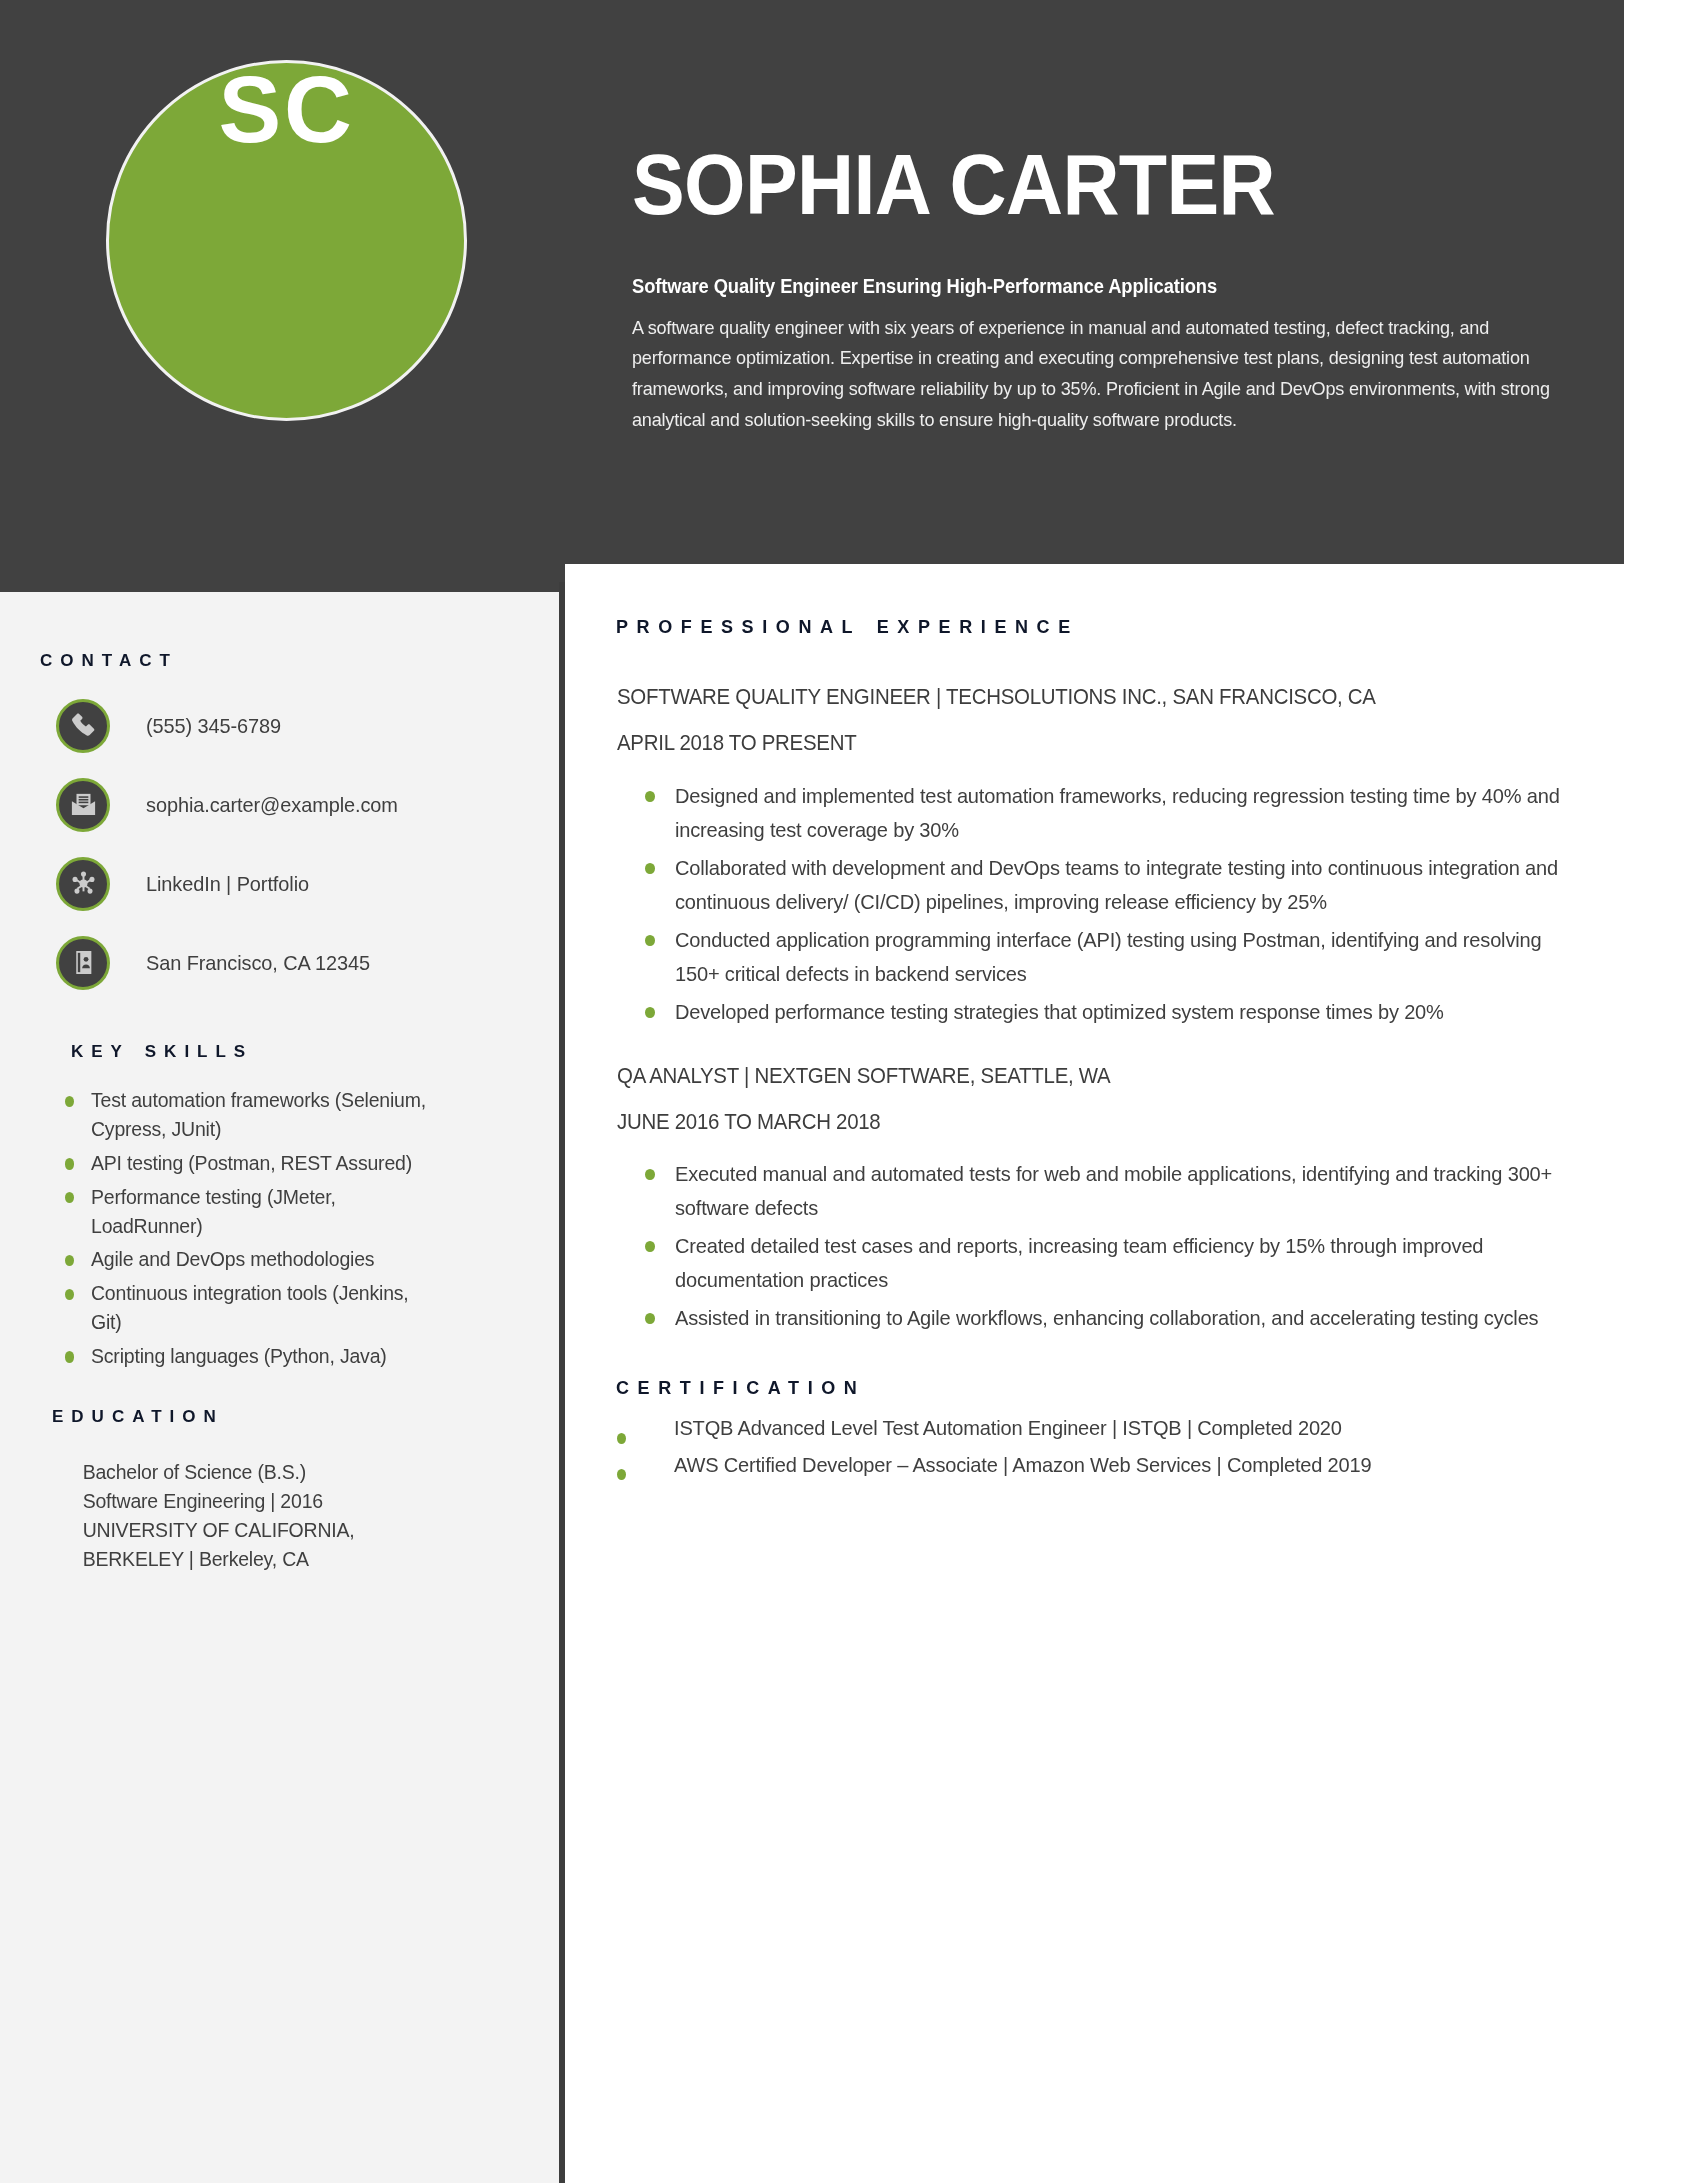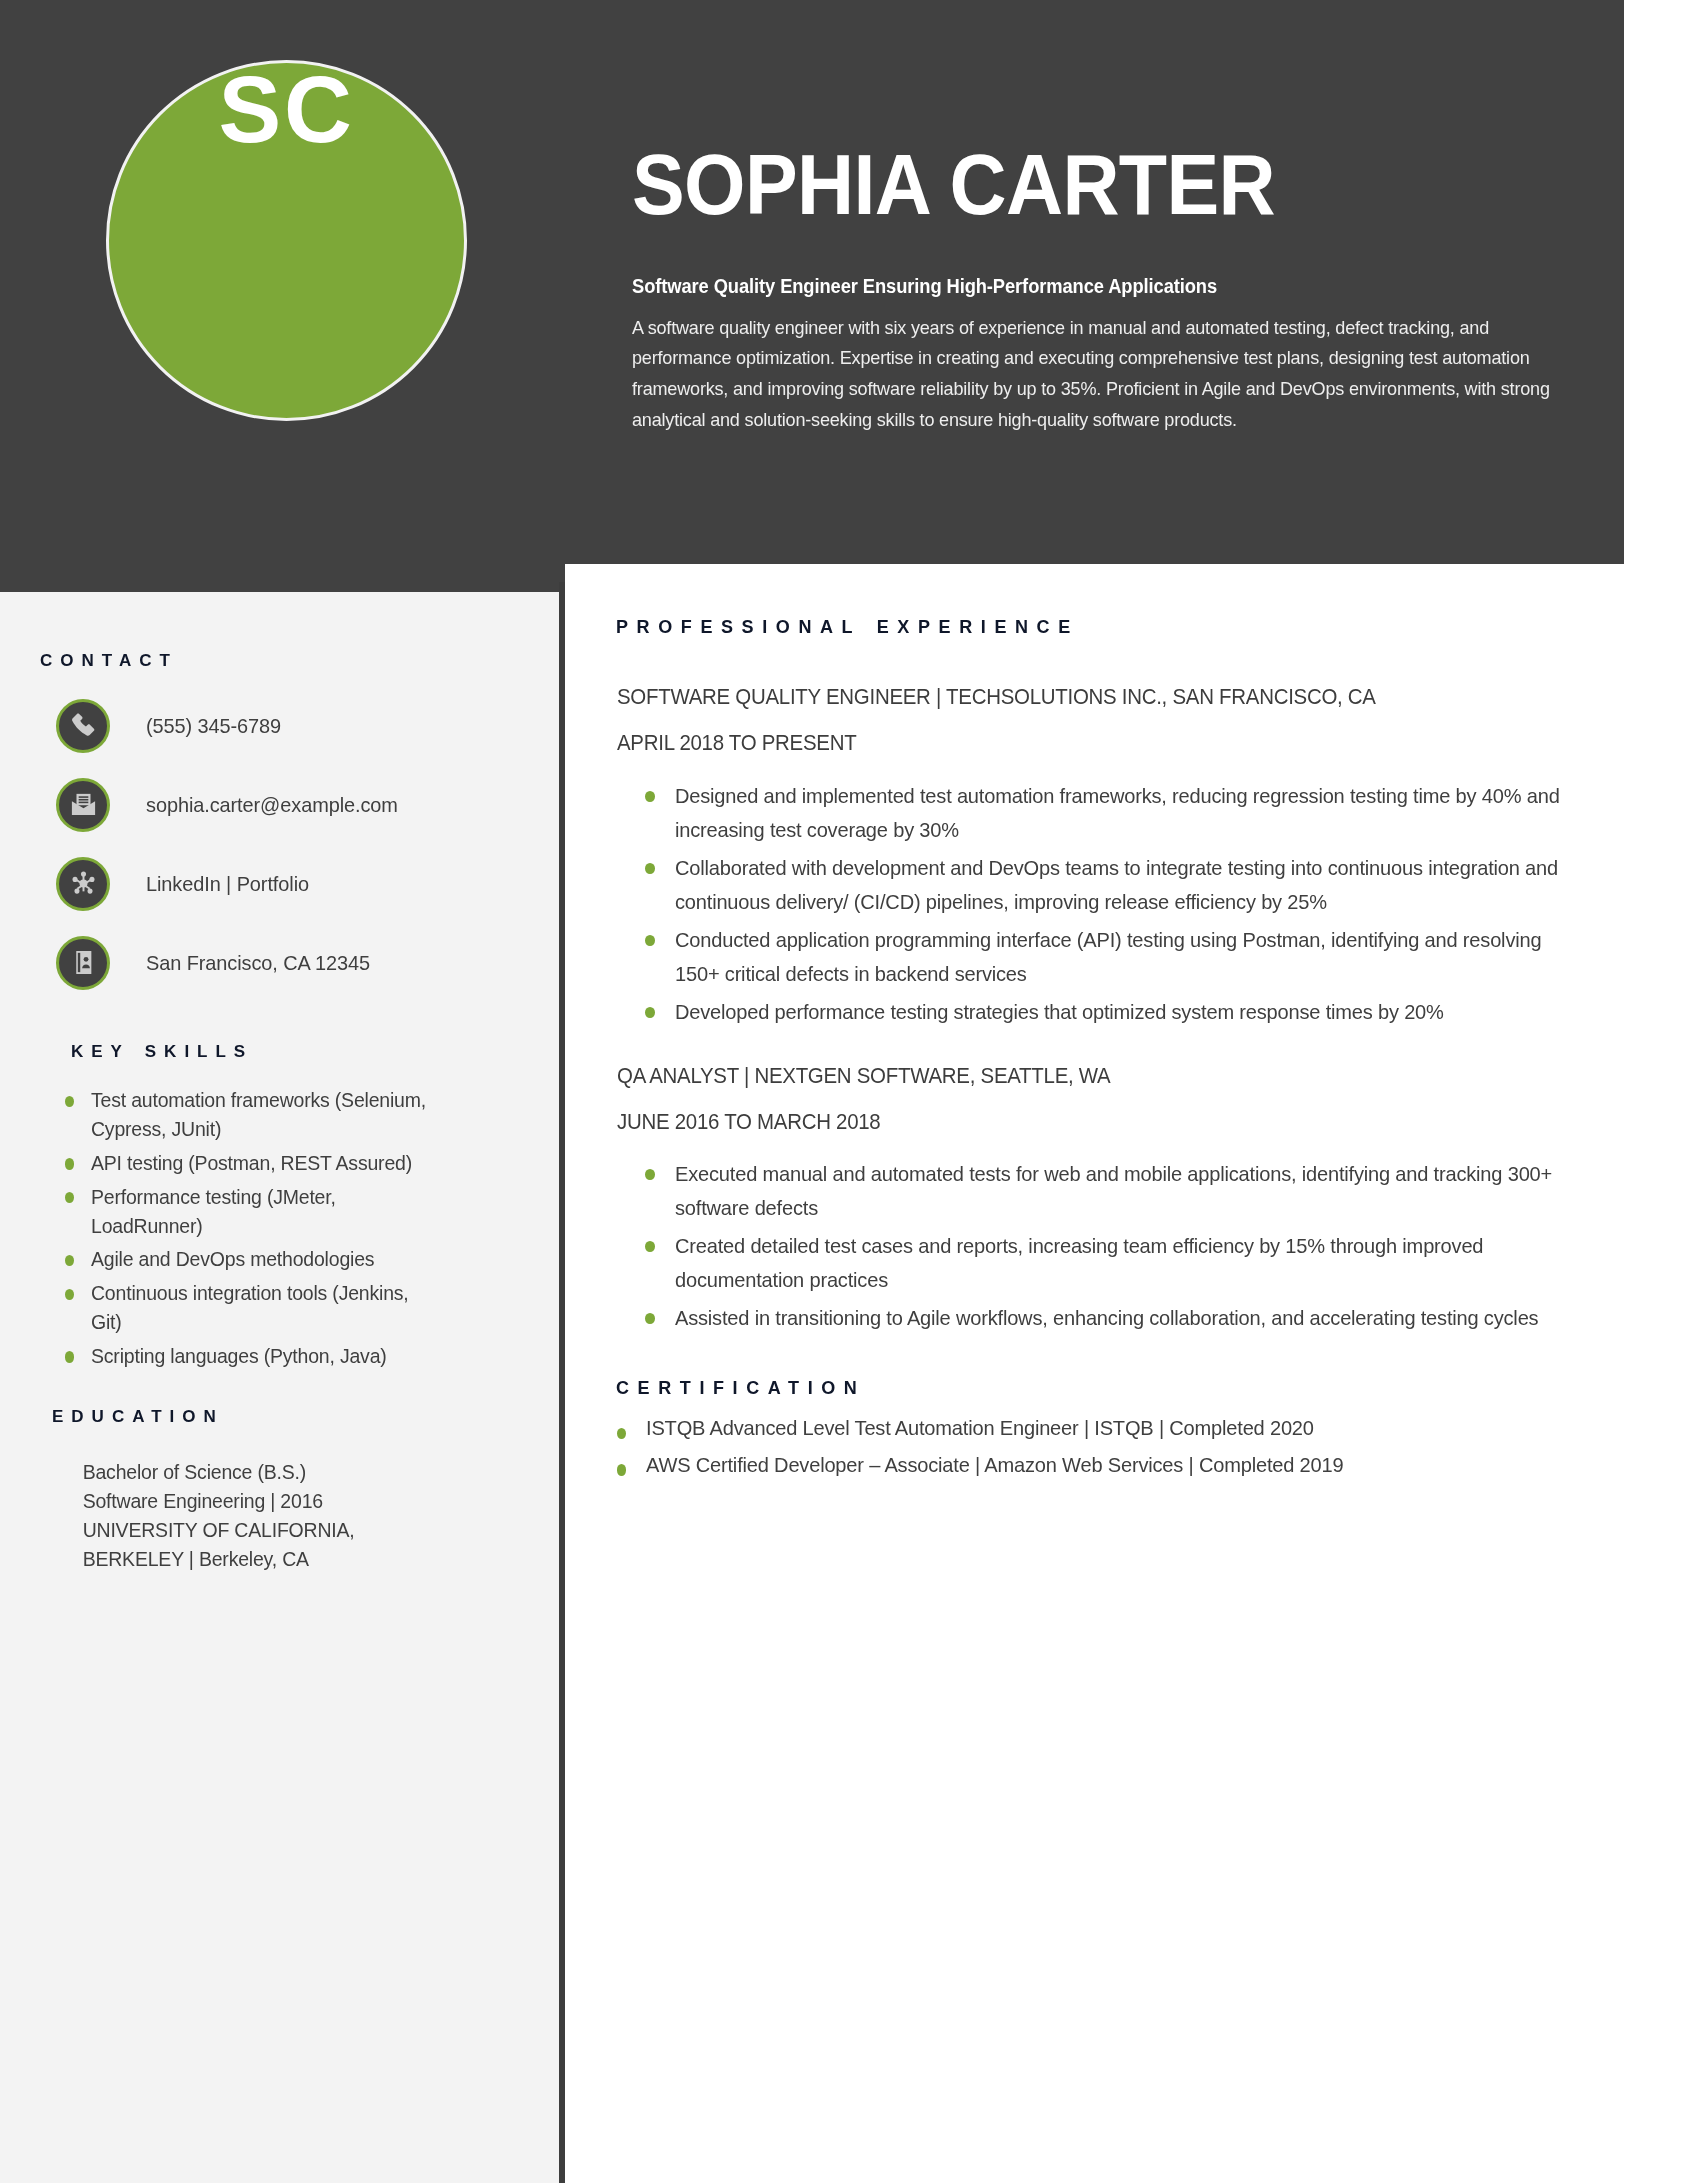--- a/index.html
+++ b/index.html
@@ -182,21 +182,21 @@
     font-size:21px;
     line-height:1.62;
     letter-spacing:-0.2px;
     width:930px;
     transform:scaleX(0.955);
     transform-origin:left top;
   }
 
   
   .cert-list{margin-top:12px;padding-left:28.4px;}
-  .cert-item{display:flex;align-items:center;margin-bottom:5.3px;}
+  .cert-item{display:flex;align-items:flex-end;margin-bottom:5.3px;gap:28px;}
   .cert-item .dot{margin-top:10.6px;margin-right:20px;}
   .cert-text{
     color:#3f3f3f;
     font-size:21px;
     line-height:1.5;
     letter-spacing:-0.2px;
     transform:scaleX(0.955);
     transform-origin:left top;
     white-space:nowrap;
   }

